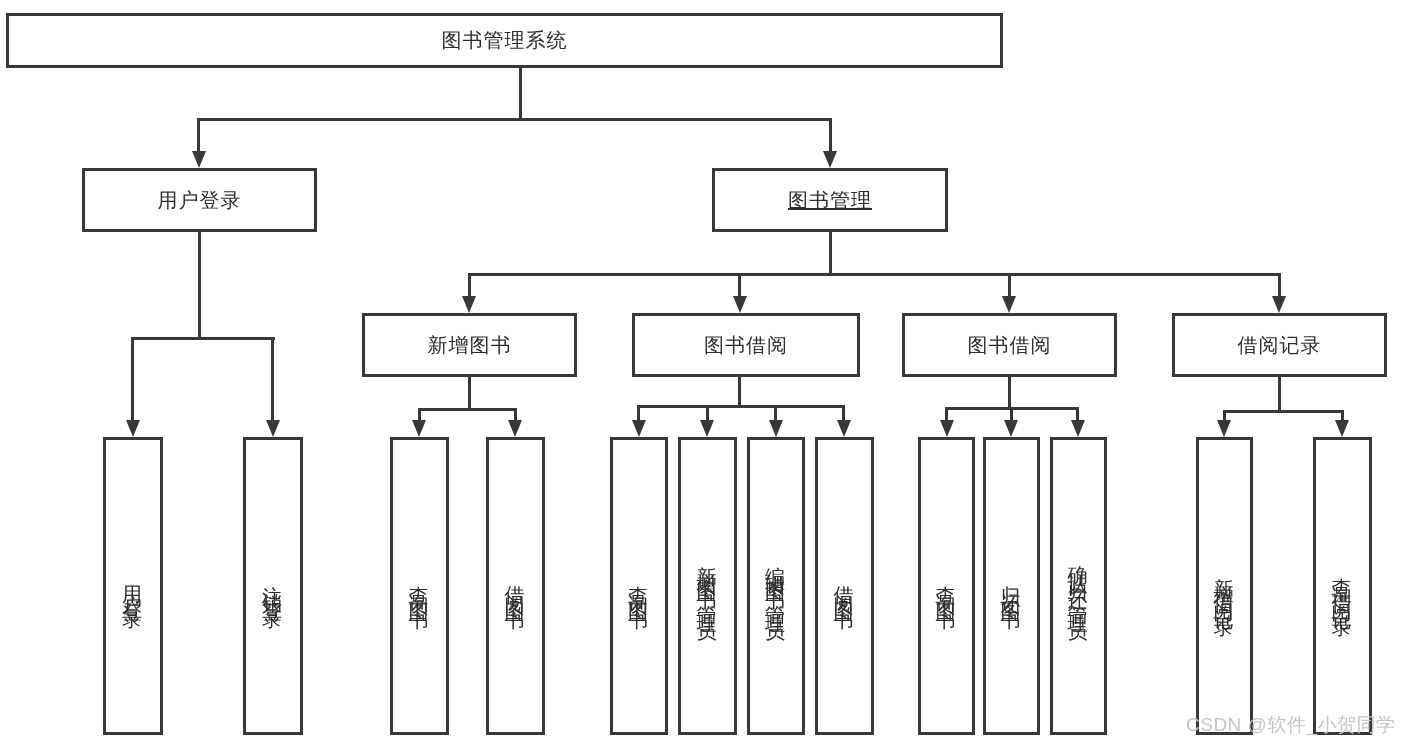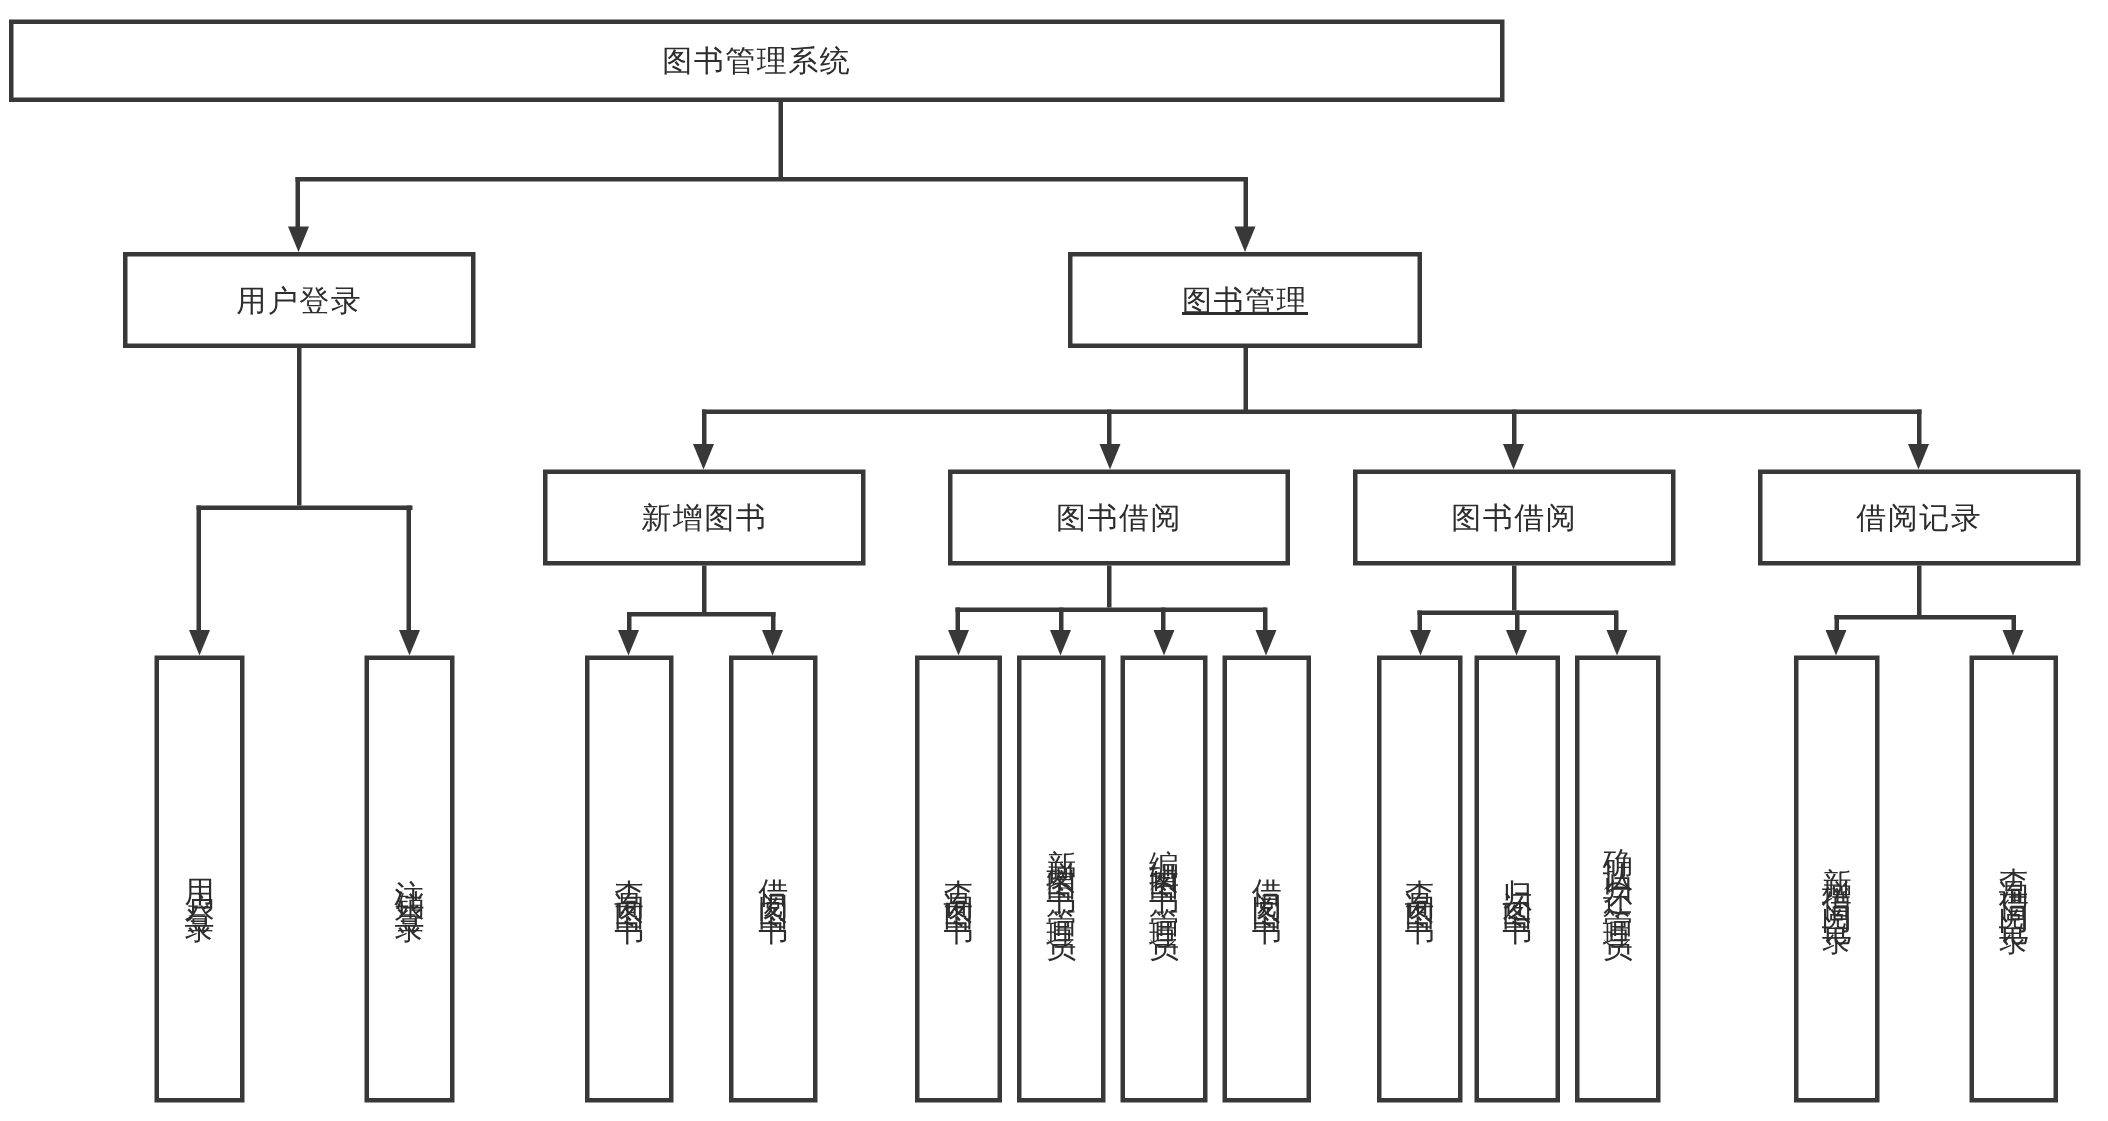--- a/index.html
+++ b/index.html
@@ -133,14 +133,15 @@
   <div class="line" style="left:1076px; top:407px; width:3px; height:13px;"></div>
   <div class="arrow" style="left:1071px; top:420px;"></div>
 
   <div class="line" style="left:1278px; top:377px; width:3px; height:33px;"></div>
   <div class="line" style="left:1223px; top:410px; width:120px; height:3px;"></div>
   <div class="line" style="left:1223px; top:410px; width:3px; height:10px;"></div>
   <div class="arrow" style="left:1217px; top:420px;"></div>
   <div class="line" style="left:1341px; top:410px; width:3px; height:10px;"></div>
   <div class="arrow" style="left:1335px; top:420px;"></div>
 
+  <div class="watermark">CSDN @软件_小贺同学</div>
 
 </div>
 
 </body></html>

